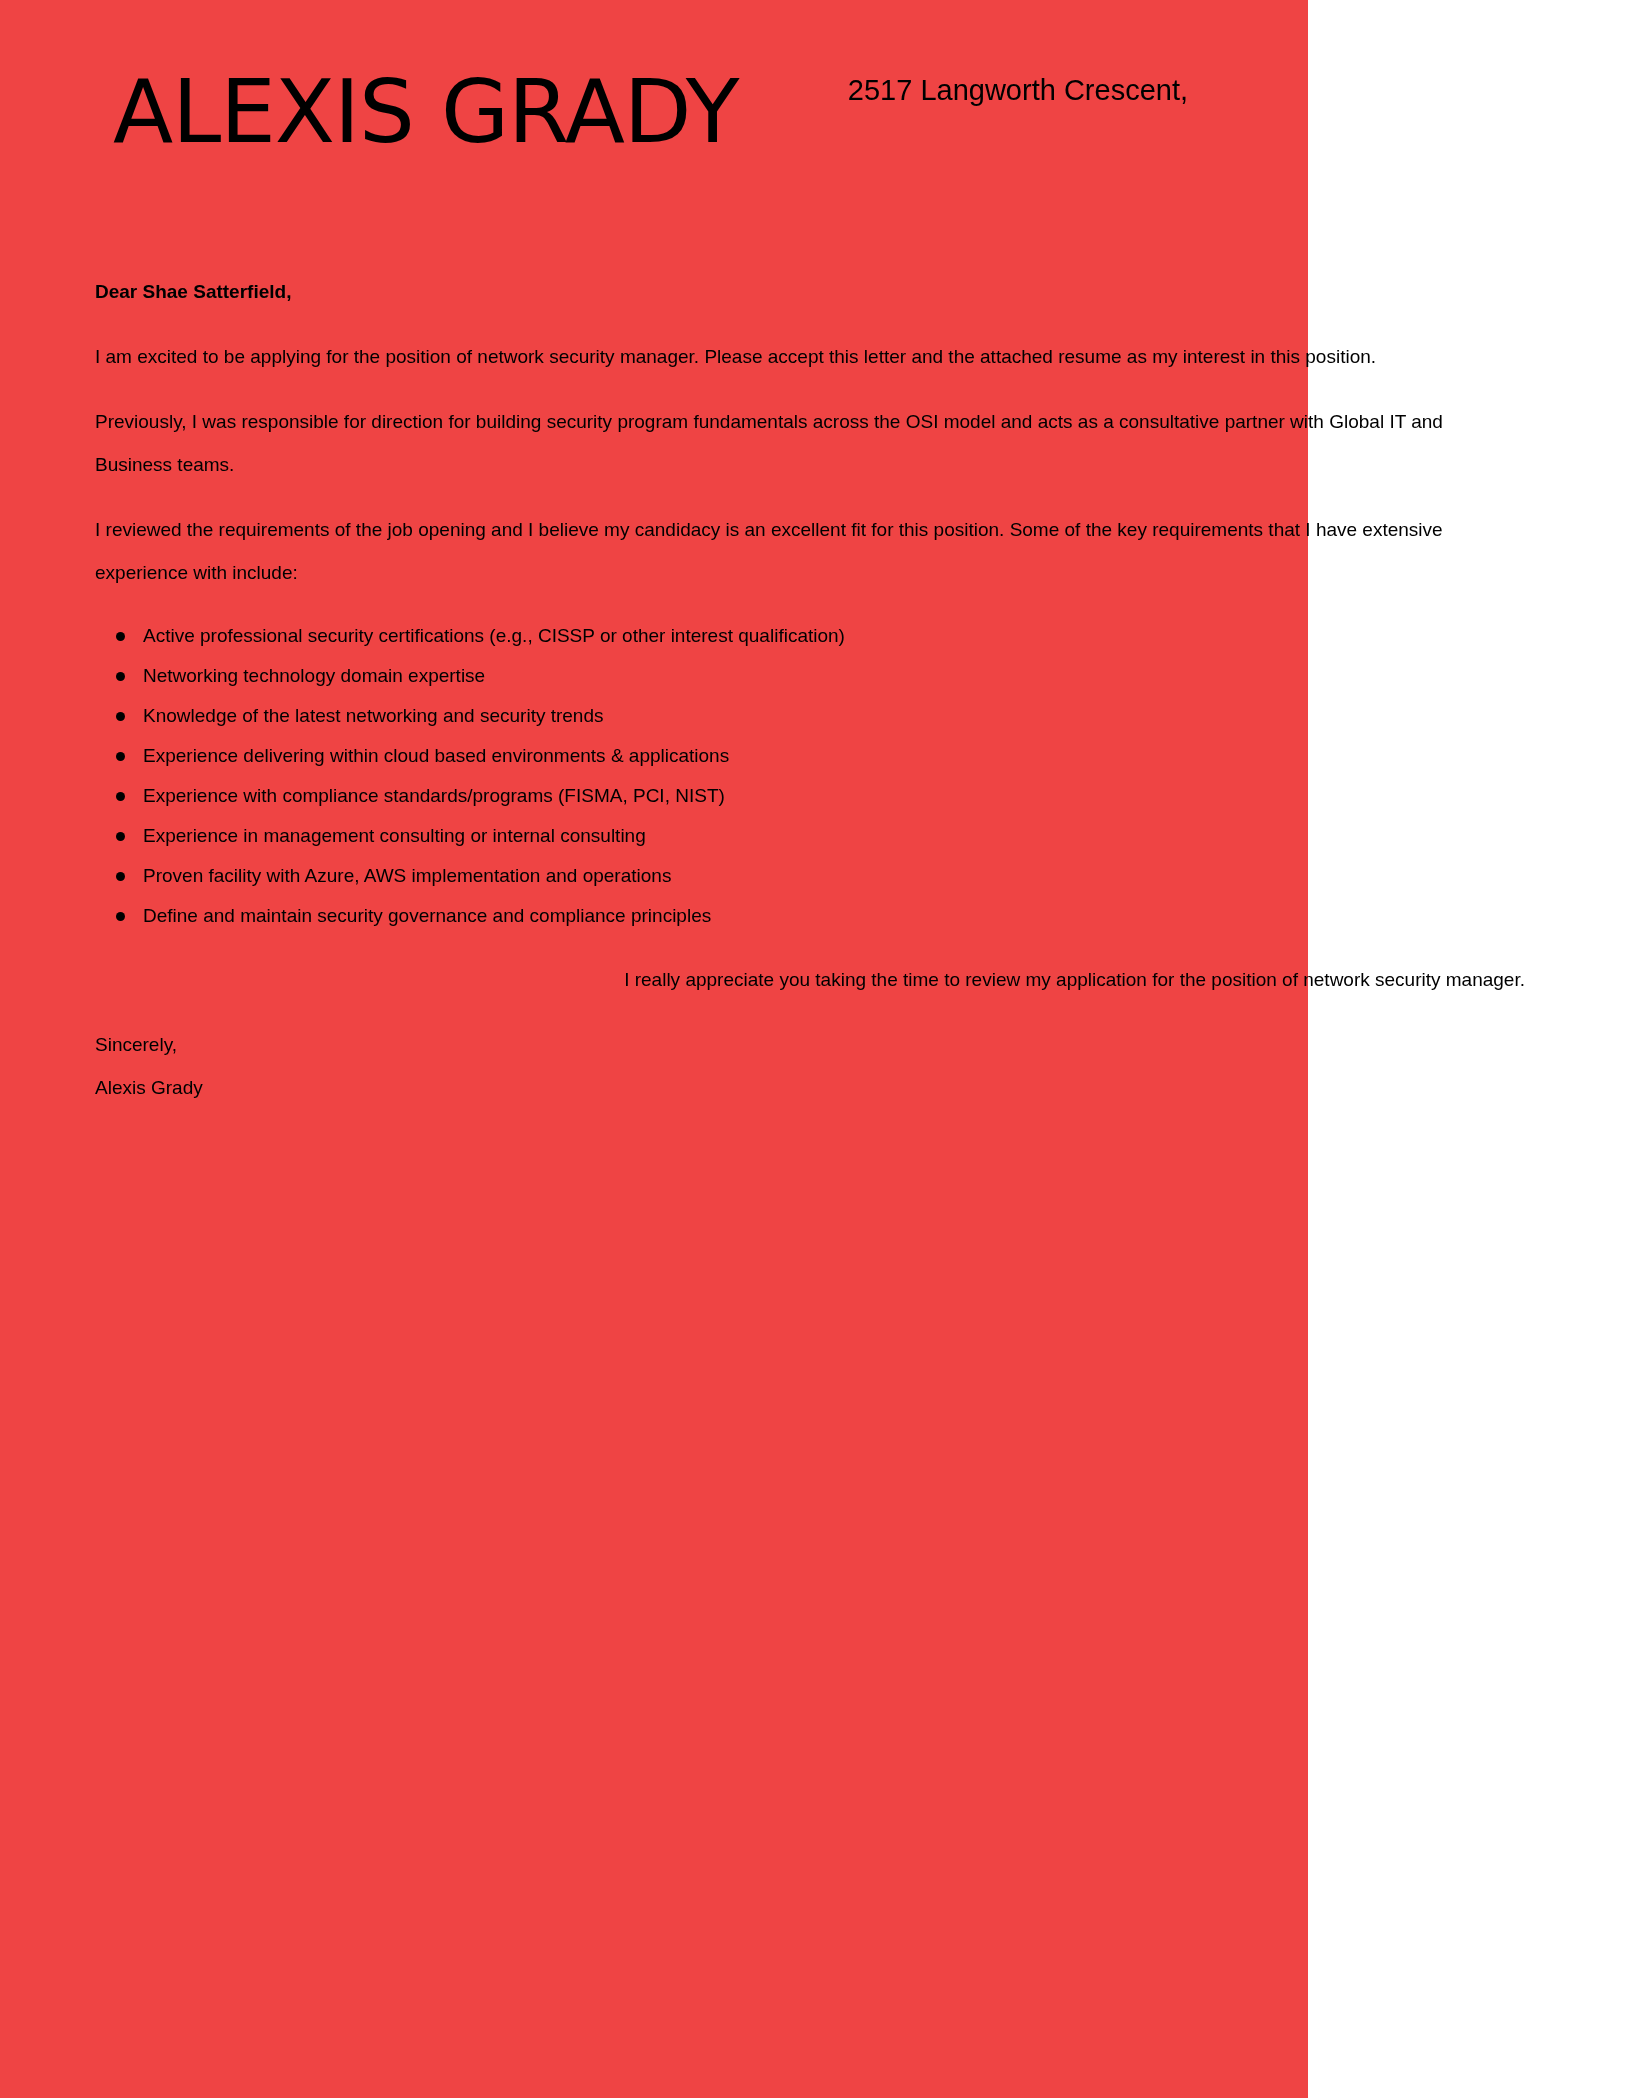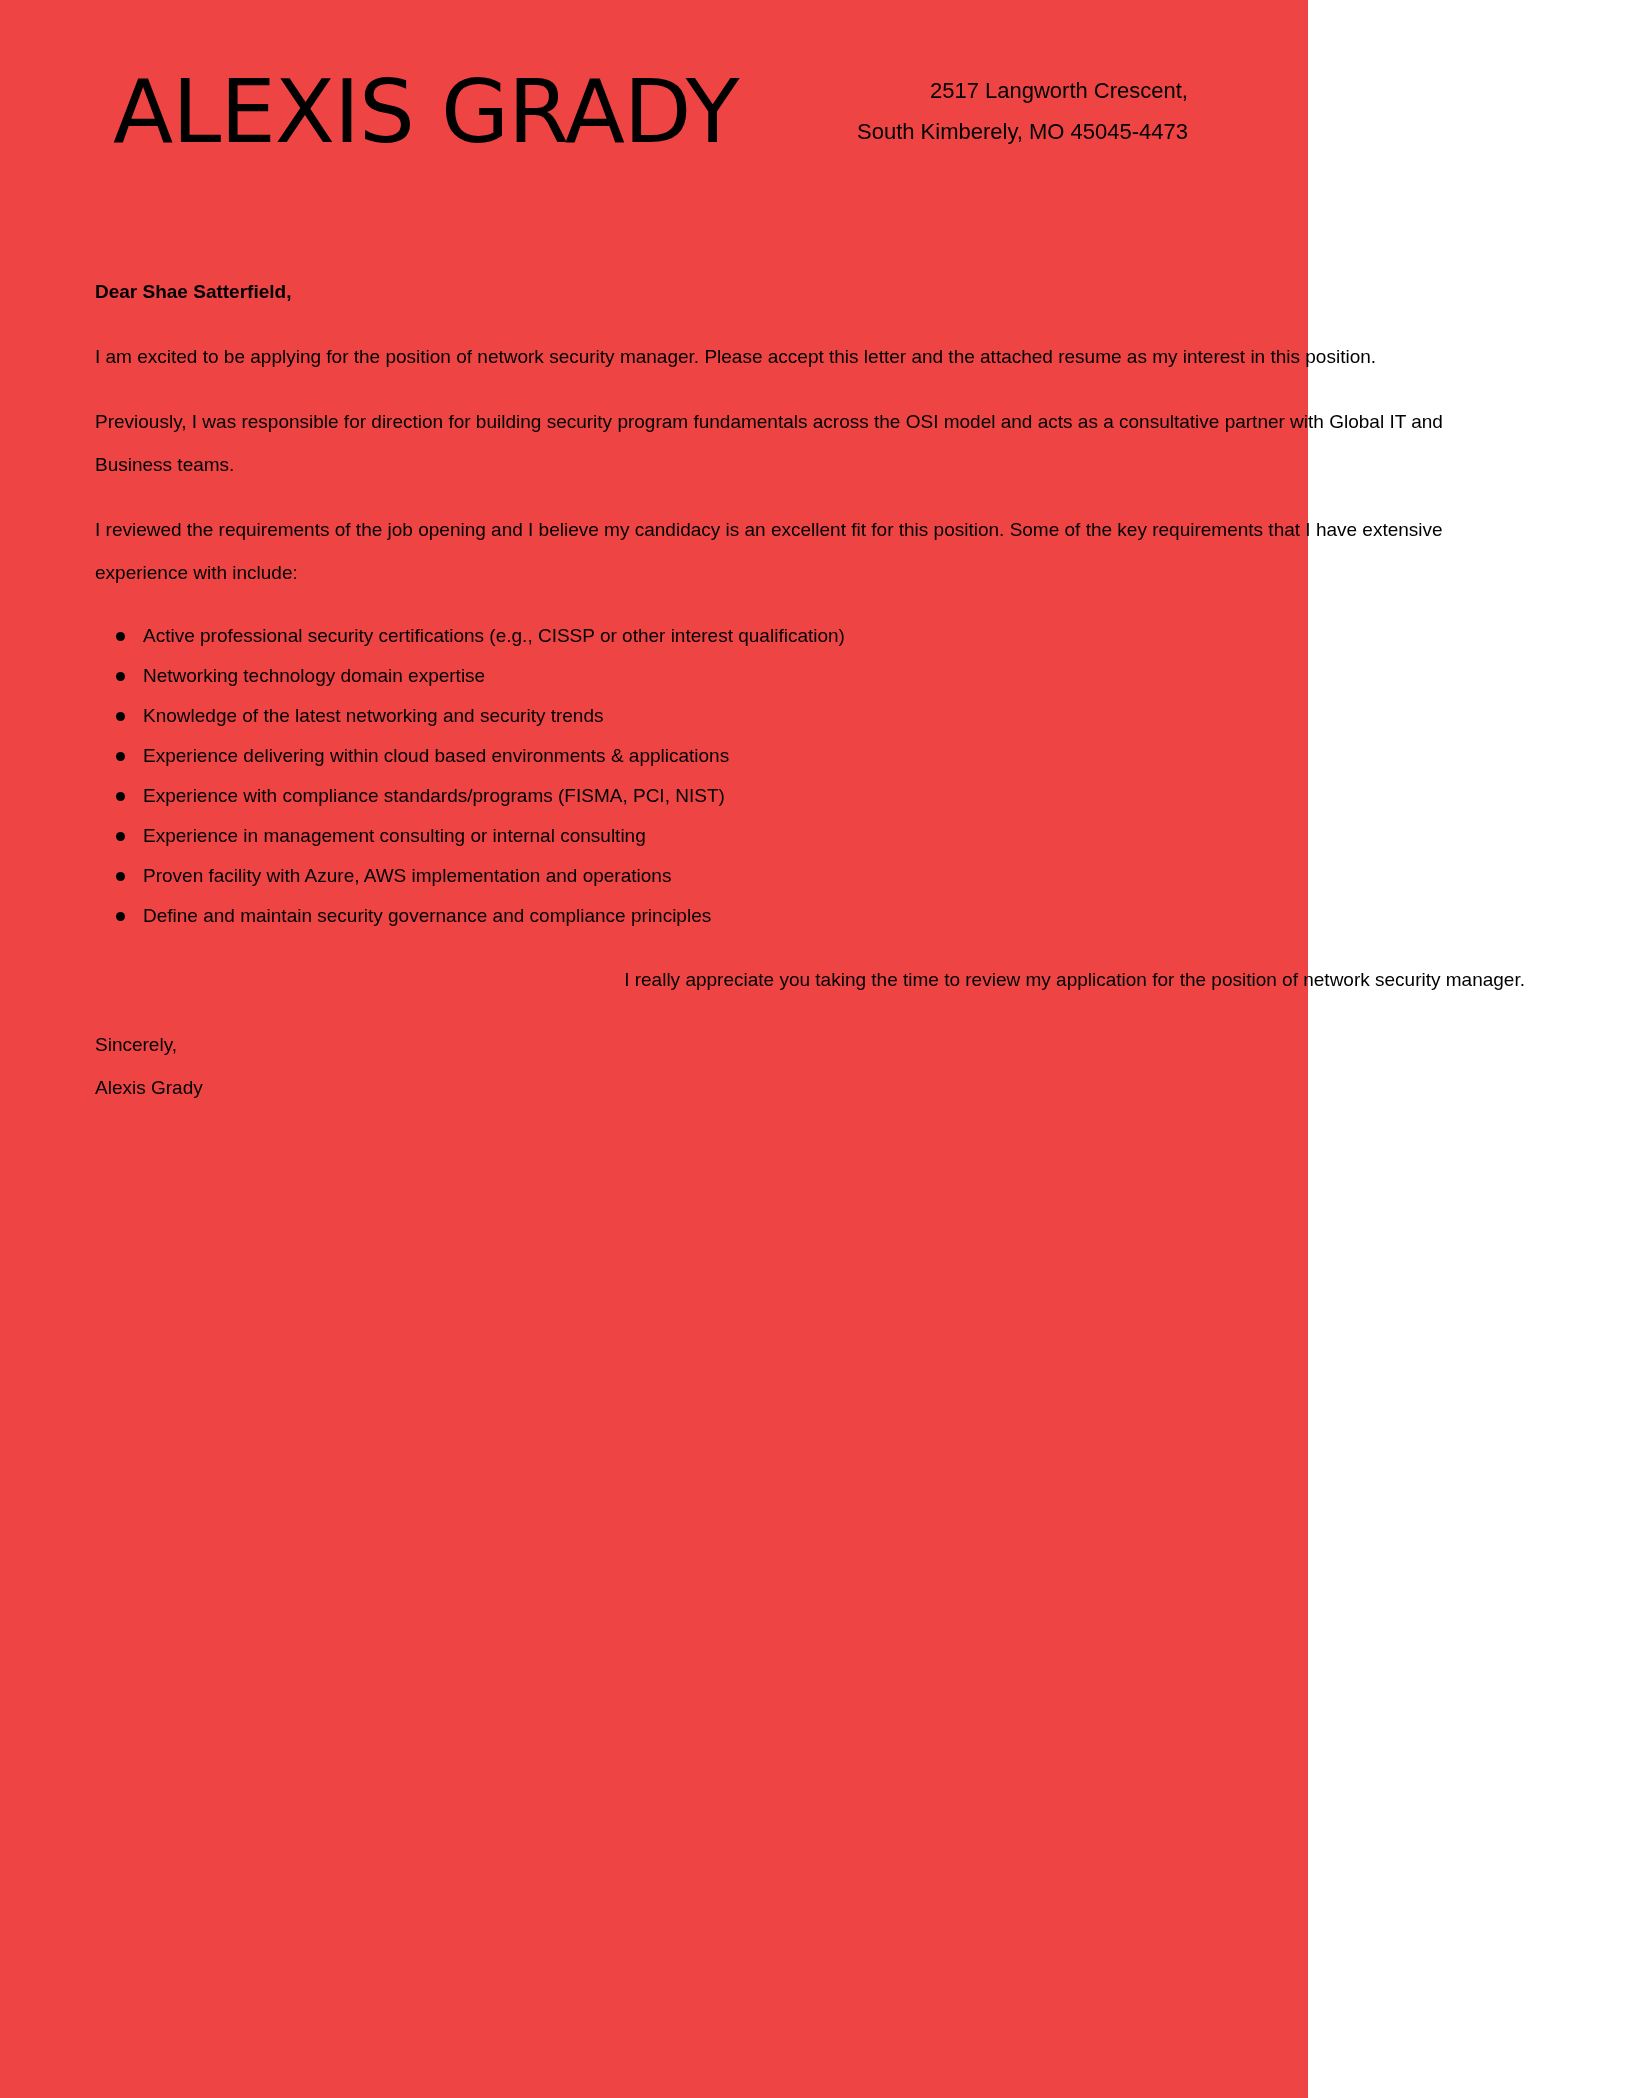--- a/index.html
+++ b/index.html
@@ -1,42 +1,41 @@
 <!DOCTYPE html>
 <html><head>
 <meta charset="utf-8">
 <style>
   html, body { margin: 0; padding: 0; background: #ffffff; }
   body { width: 1632px; height: 2098px; position: relative; overflow: hidden;
          font-family: "Liberation Sans", "DejaVu Sans", sans-serif; color: #000000; }
   .page { position: absolute; left: 0; top: 0; width: 1308px; height: 2098px; background: #ef4444; }
   .name { position: absolute; left: 113px; top: 62px; font-size: 88px; line-height: 100px;
           font-family: "DejaVu Sans", "Liberation Sans", sans-serif; font-weight: 400; letter-spacing: -1px; margin: 0; }
-  .address { position: absolute; right: 120px; top: 70px; text-align: right; font-size: 22px; line-height: 41px;
+  .address { position: absolute; right: 120px; top: 70px; text-align: right; font-size: 29px; line-height: 41px;
              font-weight: 300; }
   .address div { white-space: nowrap; }
   .body { position: absolute; left: 95px; top: 270px; width: 1430px; font-size: 19px; line-height: 43px; }
   .greeting { font-weight: 700; margin: 0 0 22px 0; }
   .para { margin: 0 0 22px 0; }
   .list { list-style: none; margin: 0 0 22px 0; padding: 0; }
   .list li { position: relative; padding-left: 48px; line-height: 40px; }
   .list li .dot { position: absolute; left: 21px; top: 16px; width: 9px; height: 9px; border-radius: 50%; background: #000; }
   .closing { font-weight: 400; margin: 0 0 22px 0; text-align: right; }
   .signoff div { line-height: 43px; }
 </style>
 </head>
 <body>
 
 <div class="page">
 
   <h1 class="name">ALEXIS GRADY</h1>
 
   <div class="address">
     <div>2517 Langworth Crescent,</div>
-    <div>South Kimberely, MO 45045-4473</div>
   </div>
 
   <div class="body">
     <p class="greeting">Dear Shae Satterfield,</p>
 
     <p class="para">I am excited to be applying for the position of network security manager. Please accept this letter and the attached resume as my interest in this position.</p>
     <p class="para">Previously, I was responsible for direction for building security program fundamentals across the OSI model and acts as a consultative partner with Global IT and Business teams.</p>
     <p class="para">I reviewed the requirements of the job opening and I believe my candidacy is an excellent fit for this position. Some of the key requirements that I have extensive experience with include:</p>
 
     <ul class="list">

